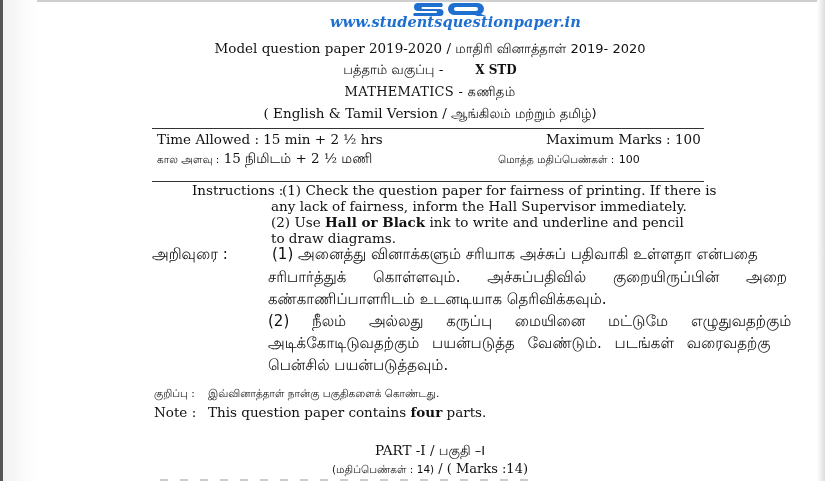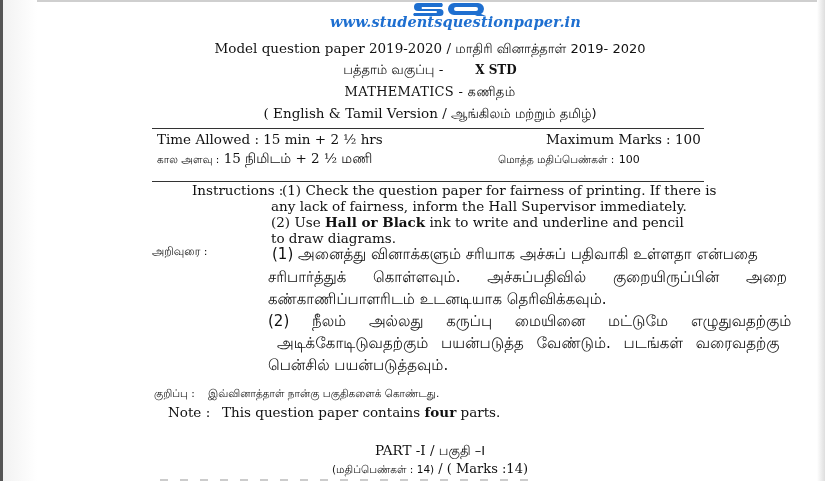--- a/index.html
+++ b/index.html
@@ -35,32 +35,32 @@
     .meta-l2 .num { font-size: 13.5px; }
     .meta-r2 .num { font-family: "DejaVu Sans", sans-serif; font-size: 11px; text-align: center; }
 
     .instr { position: absolute; left: 152px; top: 182px; width: 580px; font-size: 13.5px; line-height: 16px; }
     .instr .lbl { position: absolute; left: 0; top: 0; margin-left: 40px; }
     .instr .l1 { position: absolute; left: 130px; top: 0; white-space: nowrap; }
     .instr .l2 { position: absolute; left: 119px; top: 16px; white-space: nowrap; }
     .instr .l3 { position: absolute; left: 119px; top: 32px; white-space: nowrap; }
     .instr .l4 { position: absolute; left: 119px; top: 48px; white-space: nowrap; }
 
-    .ta-lbl { position: absolute; left: 152px; top: 245px; font-family: "DejaVu Sans", sans-serif; font-size: 11px; }
+    .ta-lbl { position: absolute; left: 152px; top: 245px; font-family: "DejaVu Sans", sans-serif; font-size: 15px; }
     .ta-line { position: absolute; font-family: "DejaVu Sans", sans-serif; font-size: 15px; white-space: nowrap; }
     .ta1 { left: 272px; top: 245px; }
     .ta2 { left: 268px; top: 268px; word-spacing: 22px; }
     .ta3 { left: 268px; top: 290px; }
     .ta4 { left: 268px; top: 312px; word-spacing: 18px; }
-    .ta5 { left: 277px; top: 334px; word-spacing: 8px; }
+    .ta5 { left: 268px; top: 334px; word-spacing: 8px; }
     .ta6 { left: 268px; top: 356px; }
 
     .note-ta { position: absolute; left: 154px; top: 387px; font-family: "DejaVu Sans", sans-serif; font-size: 10.5px; white-space: nowrap; }
     .note-ta .val { position: absolute; left: 54px; top: 0; }
-    .note-en { position: absolute; left: 154px; top: 404px; font-size: 13.5px; white-space: nowrap; margin-left: 14px; }
+    .note-en { position: absolute; left: 154px; top: 404px; font-size: 13.5px; white-space: nowrap; }
     .note-en .val { position: absolute; left: 54px; top: 0; }
 
     .part-title { top: 442px; font-size: 13.5px; left: 230px; width: 400px; }
     .part-marks { top: 461px; font-size: 13px; left: 230px; width: 400px; }
     .part-marks .tamil { font-size: 10.5px; }
     .cut-line { position: absolute; left: 160px; top: 479px; width: 380px; height: 2px; background: repeating-linear-gradient(to right, #aaa 0 8px, transparent 8px 20px); opacity: 0.6; }
   </style>
 </head>
 <body>
 

